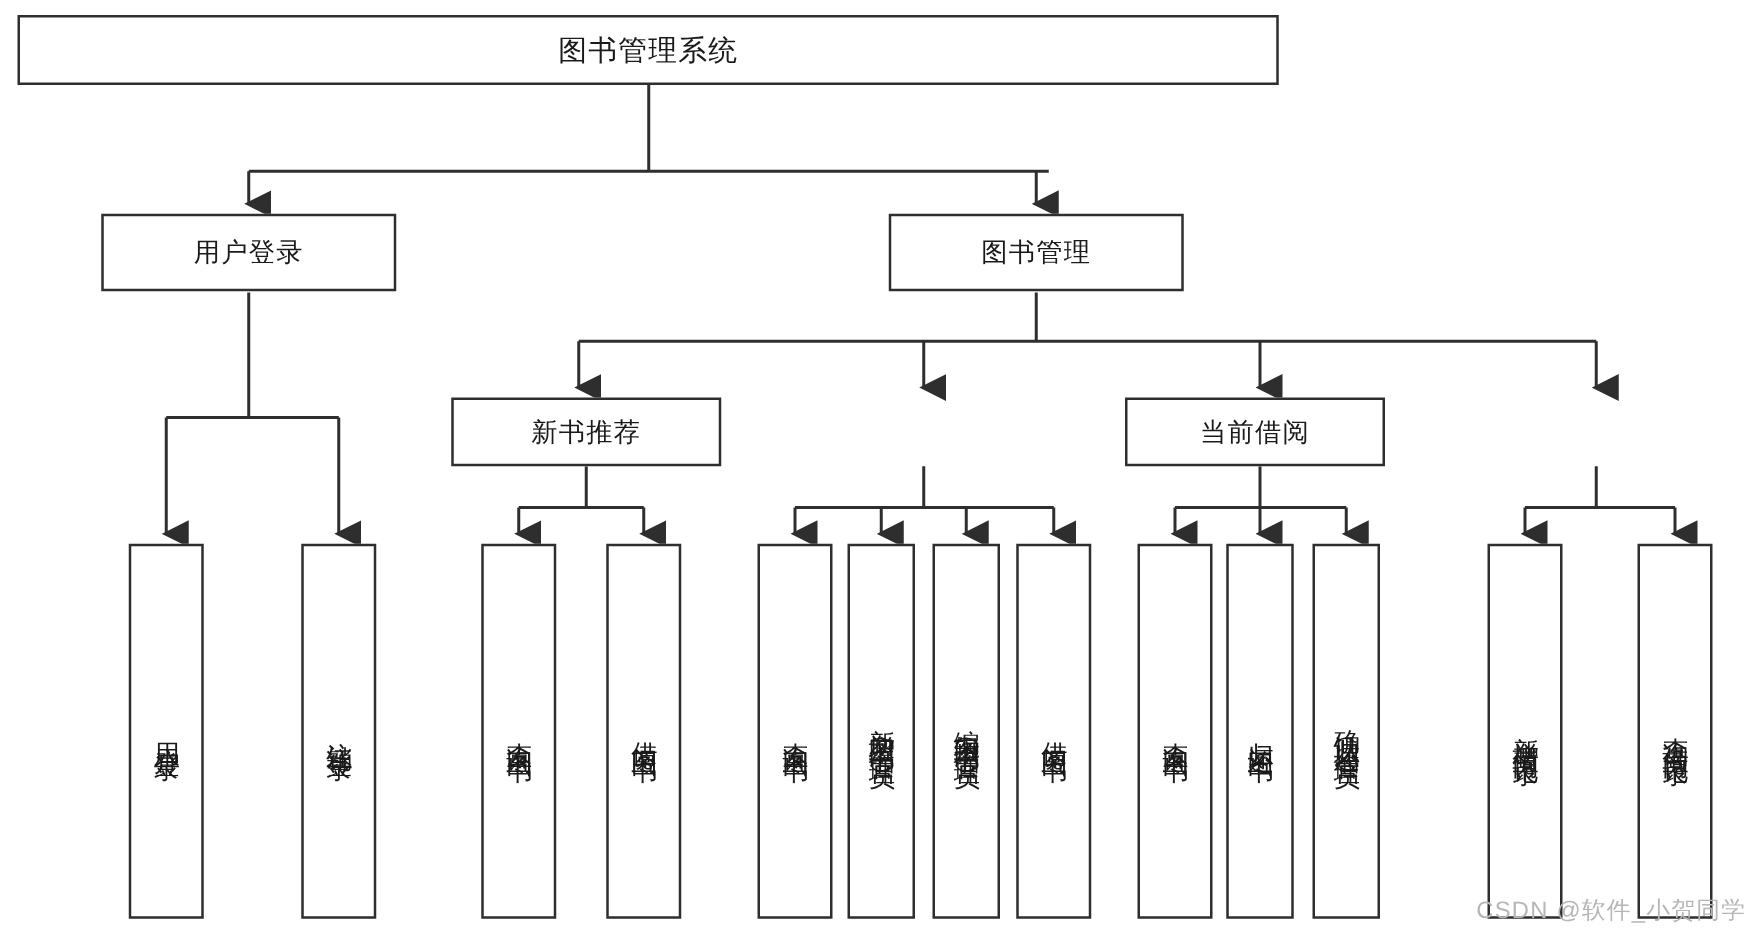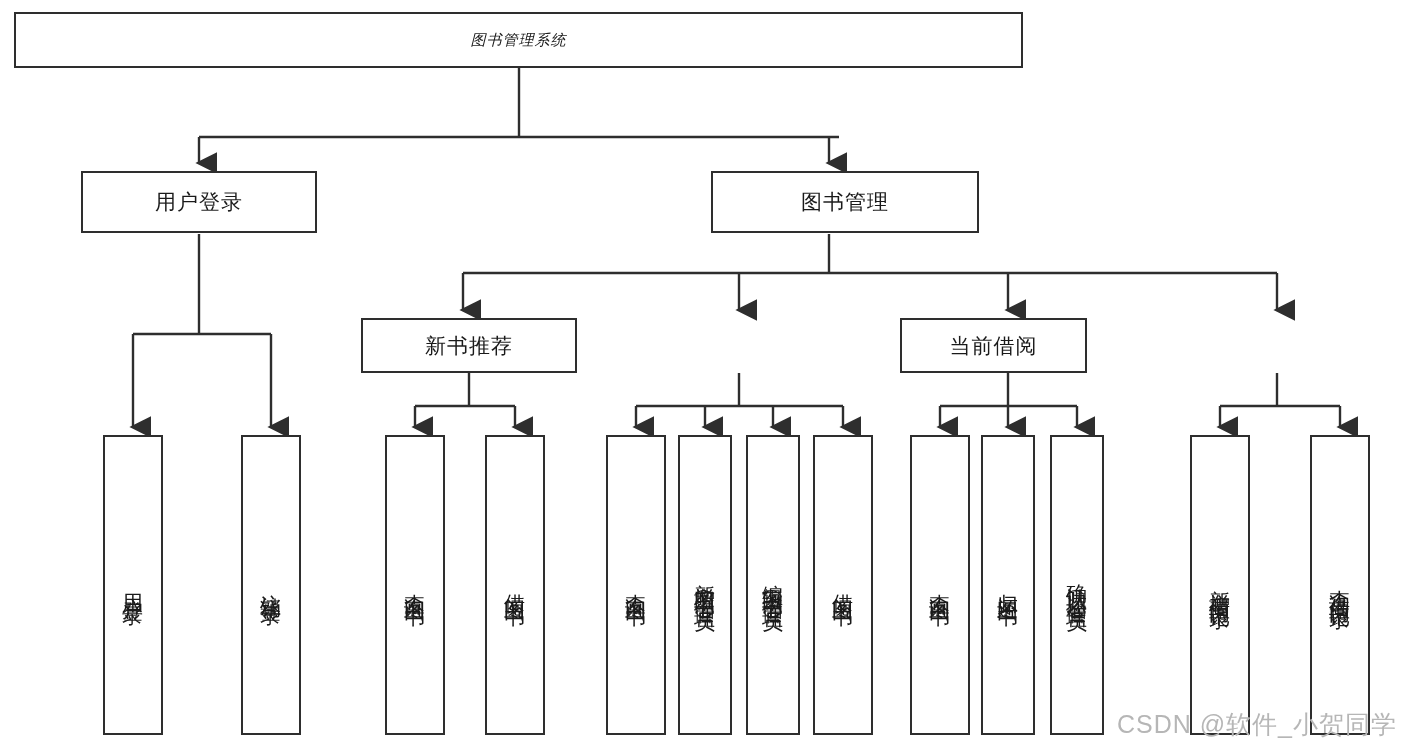--- a/index.html
+++ b/index.html
@@ -27,22 +27,21 @@
     position: absolute;
     box-sizing: border-box;
     background: #ffffff;
     border: 2px solid #2e2e2e;
     display: flex;
     align-items: center;
     justify-content: center;
     color: #1a1a1a;
   }
   .node.root {
-    font-size: 15px;
-    font-style: italic;
+    font-size: 23px;
   }
   .node.level2 {
     font-size: 21px;
   }
   .node.level3 {
     font-size: 21px;
   }
   .node.leaf {
     font-size: 21px;
   }
@@ -54,21 +53,21 @@
     white-space: nowrap;
   }
   .hlabel {
     white-space: nowrap;
     letter-spacing: 1px;
   }
   #watermark {
     position: absolute;
     right: 8px;
     bottom: 6px;
-    font-size: 25px;
+    font-size: 19px;
     color: #b6b6b6;
     letter-spacing: 1px;
     white-space: nowrap;
   }
 </style>
 </head>
 <body>
 
 <div id="canvas">
 
@@ -122,28 +121,28 @@
     </g>
   </svg>
 
   <div class="node root" style="left:14px; top:12px; width:1009px; height:56px;">
     <span class="hlabel">图书管理系统</span>
   </div>
 
   <div class="node level2" style="left:81px; top:171px; width:236px; height:62px;">
     <span class="hlabel">用户登录</span>
   </div>
-  <div class="node level2" style="left:711px; top:171px; width:268px; height:62px;">
+  <div class="node level2" style="left:711px; top:171px; width:236px; height:62px;">
     <span class="hlabel">图书管理</span>
   </div>
 
   <div class="node level3" style="left:361px; top:318px; width:216px; height:55px;">
     <span class="hlabel">新书推荐</span>
   </div>
-  <div class="node level3" style="left:900px; top:318px; width:187px; height:55px;">
+  <div class="node level3" style="left:900px; top:318px; width:208px; height:55px;">
     <span class="hlabel">当前借阅</span>
   </div>
 
   <div class="node leaf" style="left:103px; top:435px; width:60px; height:300px;">
     <span class="vlabel">用户登录</span>
   </div>
   <div class="node leaf" style="left:241px; top:435px; width:60px; height:300px;">
     <span class="vlabel">注销登录</span>
   </div>
 

